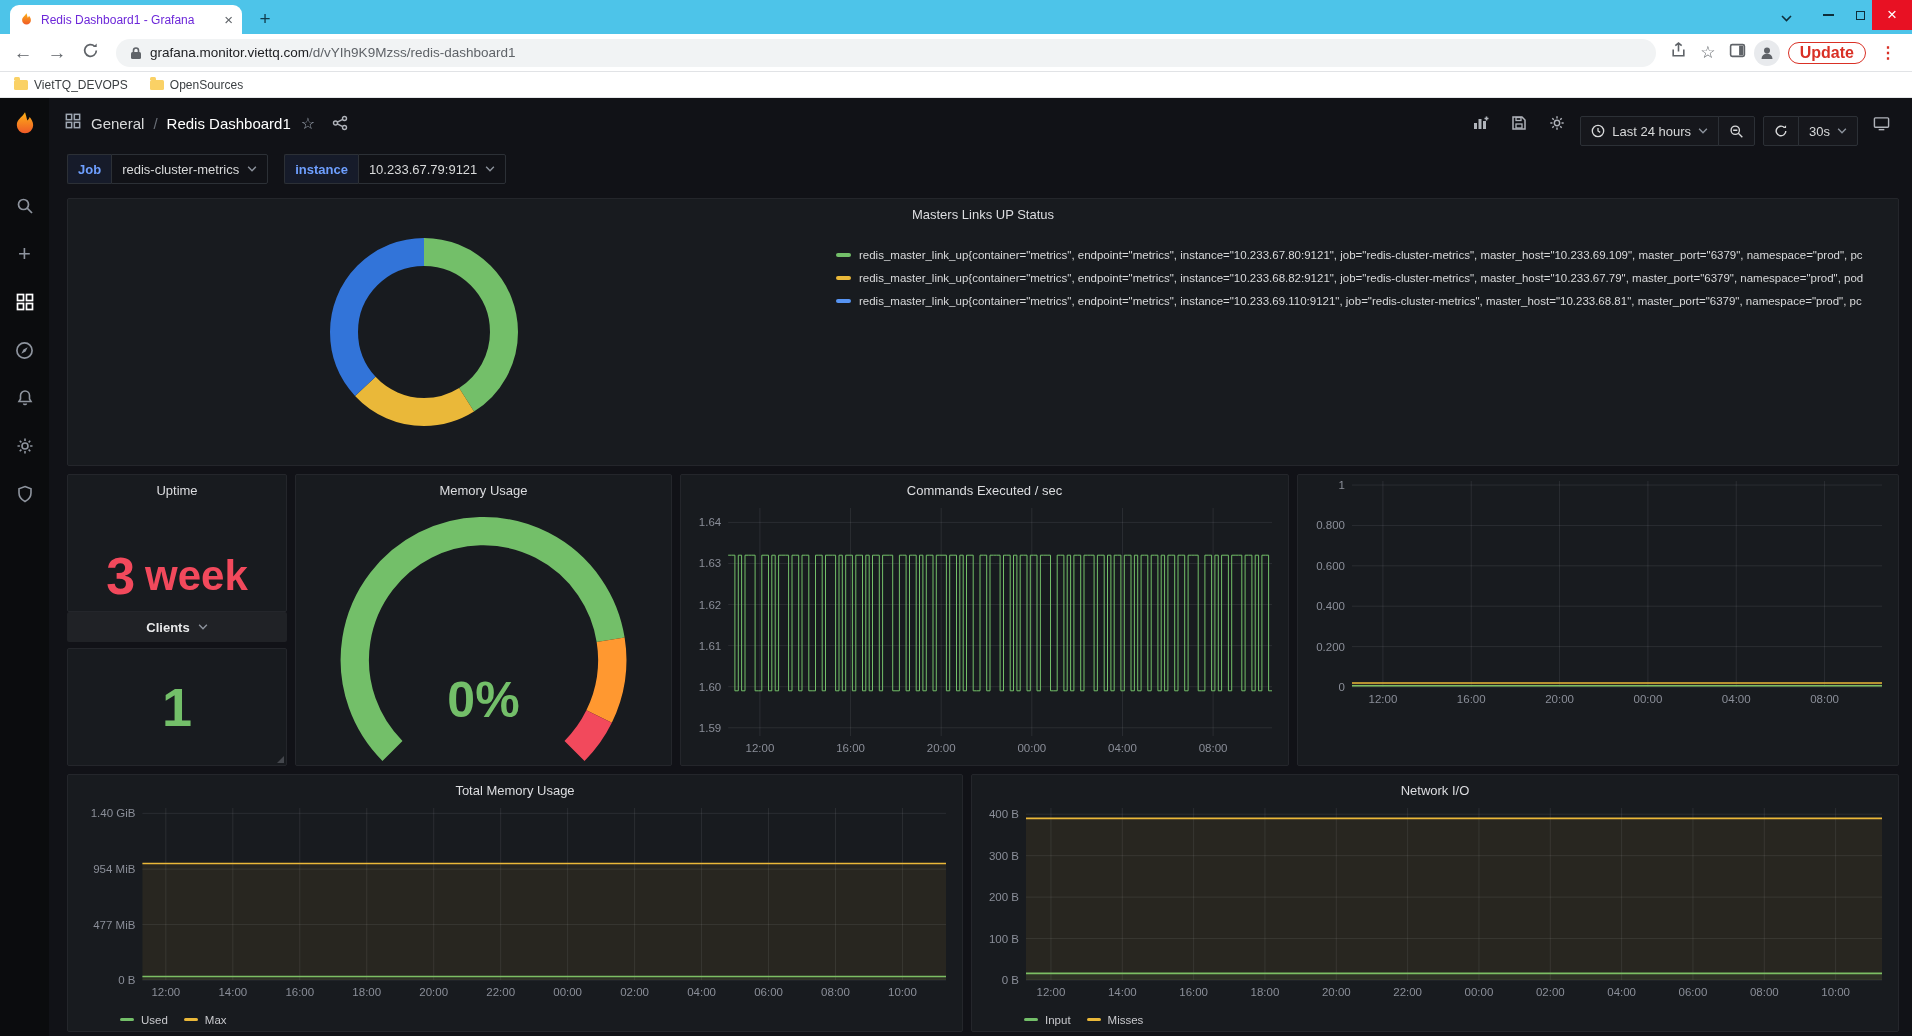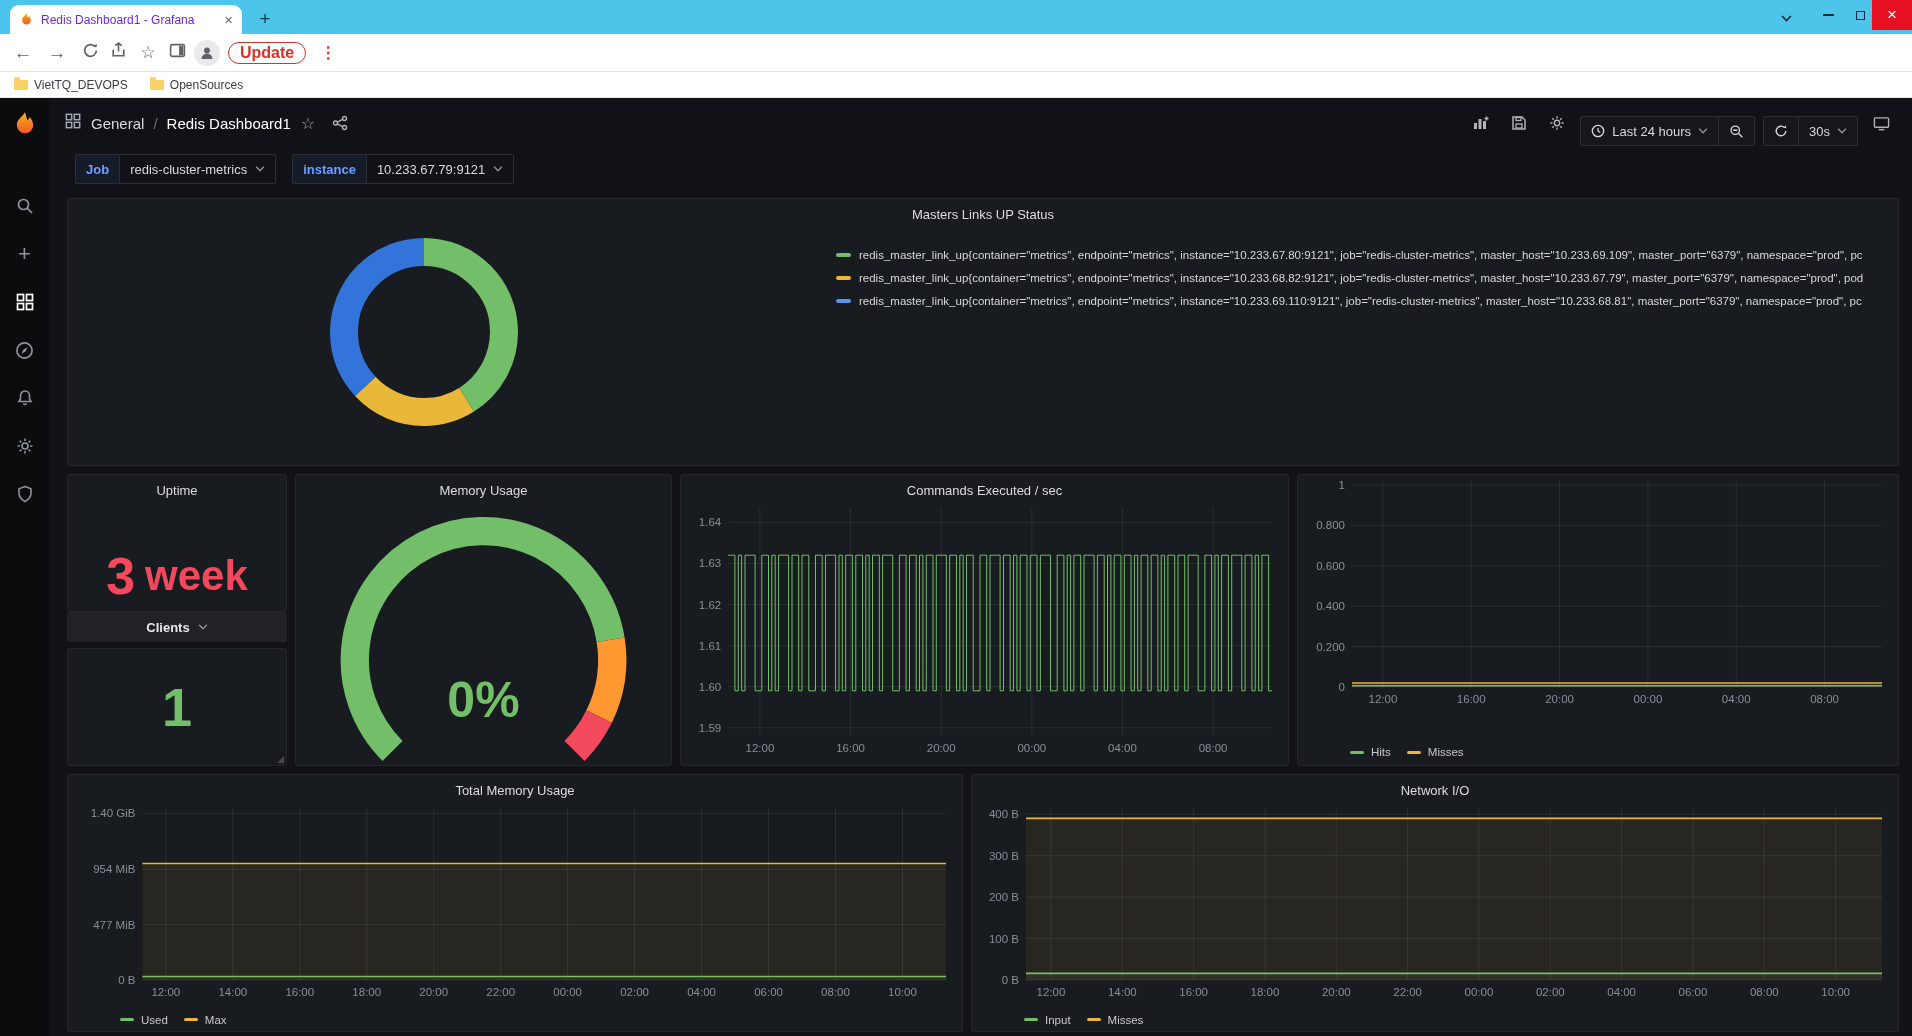--- a/index.html
+++ b/index.html
@@ -57,21 +57,21 @@
   .gstar { color:#9fa7b3; font-size:16px; }
   .nav-right { margin-left:auto; display:flex; align-items:center; gap:8px; }
   .gbtn { height:30px; min-width:30px; display:flex; align-items:center; justify-content:center;
     color:#b0b3ba; gap:7px; font-size:13px; padding:0 4px; }
   .gbtn.bordered { border:1px solid #2c3036; border-radius:2px; padding:0 10px; background:#16171c; color:#d8d9da; }
   .btn-group { display:flex;margin-top:16px; }
   .btn-group .gbtn.bordered { border-radius:0; margin-left:-1px; }
   .btn-group .gbtn.bordered:first-child { border-radius:2px 0 0 2px; margin-left:0; }
   .btn-group .gbtn.bordered:last-child { border-radius:0 2px 2px 0; }
 
-  .gf-vars { position:absolute; left:8px; right:0; top:50px; height:42px; display:flex; align-items:center; padding:0 18px; gap:16px; }
+  .gf-vars { position:absolute; left:0; right:0; top:50px; height:42px; display:flex; align-items:center; padding:0 18px; gap:16px; }
   .var { display:flex; height:30px; }
   .var .vlabel { background:#161b2a; border:1px solid #2c3036; border-right:none; border-radius:2px 0 0 2px;
     color:#6e9fff; font-size:13px; display:flex; align-items:center; padding:0 10px; font-weight:600;}
   .var .vvalue { background:#111217; border:1px solid #2c3036; border-radius:0 2px 2px 0;
     color:#d8d9da; font-size:13px; display:flex; align-items:center; padding:0 10px; gap:8px; }
   .chev { color:#8e949e; }
 
   .gf-dash { position:absolute; left:18px; right:13px; top:100px; }
   .panel { background:#181b1f; border:1px solid #24262b; border-radius:2px; display:flex; flex-direction:column; position:relative; }
   .ptitle { font-size:13px; font-weight:500; color:#dcdde0; text-align:center; padding:8px 0 4px 0; height:28px; }
@@ -146,20 +146,27 @@
 
 <div class="toolbar">
   <span class="nav-glyph">←</span>
   <span class="nav-glyph">→</span>
   <span style="width:24px;text-align:center;">
     <svg width="17" height="17" viewBox="0 0 16 16">
         <path d="M13.5 8a5.5 5.5 0 1 1-1.6-3.9" fill="none" stroke="#5f6368" stroke-width="1.6"></path>
         <path d="M13.8 1.5v3.2h-3.2z" fill="#5f6368"></path>
       </svg>
   </span>
+  <div class="omnibox">
+    <svg width="12" height="14" viewBox="0 0 12 14">
+      <rect x="1" y="6" width="10" height="7" rx="1.5" fill="#5f6368"></rect>
+      <path d="M3.5 6V4.5a2.5 2.5 0 0 1 5 0V6" fill="none" stroke="#5f6368" stroke-width="1.6"></path>
+    </svg>
+    <span class="url"><span>grafana.monitor.viettq.com</span><span class="path">/d/vYIh9K9Mzss/redis-dashboard1</span></span>
+  </div>
   <span>
     <svg width="17" height="17" viewBox="0 0 16 16">
         <path d="M8 1v8M5 3.5L8 1l3 2.5" fill="none" stroke="#5f6368" stroke-width="1.5"></path>
         <path d="M3 7v6h10V7" fill="none" stroke="#5f6368" stroke-width="1.5"></path>
       </svg>
   </span>
   <span class="nav-glyph" style="font-size:17px">☆</span>
   <span>
     <svg width="17" height="17" viewBox="0 0 16 16">
         <rect x="1.5" y="2.5" width="13" height="11" rx="1.5" fill="none" stroke="#5f6368" stroke-width="1.5"></rect>
@@ -476,30 +483,20 @@
                 <text x="343.9166666666667" y="228" text-anchor="middle" class="tick">00:00</text>
                 <line x1="432.25" y1="6" x2="432.25" y2="212" stroke="rgba(204,204,220,0.10)"></line>
                 <text x="432.25" y="228" text-anchor="middle" class="tick">04:00</text>
                 <line x1="520.5833333333333" y1="6" x2="520.5833333333333" y2="212" stroke="rgba(204,204,220,0.10)"></line>
                 <text x="520.5833333333333" y="228" text-anchor="middle" class="tick">08:00</text>
                 <rect x="48" y="210.78823529411764" width="530" height="1.2117647058823593" fill="#73BF69" fill-opacity="0.08"></rect>
                 <line x1="48" y1="210.78823529411764" x2="578" y2="210.78823529411764" stroke="#73BF69" stroke-width="1.6"></line>
                 <rect x="48" y="207.96078431372547" width="530" height="4.039215686274531" fill="#EAB839" fill-opacity="0.08"></rect>
                 <line x1="48" y1="207.96078431372547" x2="578" y2="207.96078431372547" stroke="#EAB839" stroke-width="1.6"></line>
               </svg></div>
-          <div class="legend">
-            <span class="lg-item">
-                <span class="lg-mark" style="background: rgb(115, 191, 105);"></span>
-                <span>Hits</span>
-              </span>
-            <span class="lg-item">
-                <span class="lg-mark" style="background: rgb(234, 184, 57);"></span>
-                <span>Misses</span>
-              </span>
-          </div>
         </section>
       </div>
 
       <div class="row row3">
         <section class="panel p-totalmem">
           <h2 class="ptitle">Total Memory Usage</h2>
           <div class="chart"><svg width="882" height="200">
                 <line x1="68.4" y1="178" x2="872" y2="178" stroke="rgba(204,204,220,0.10)"></line>
                 <text x="61.400000000000006" y="182" text-anchor="end" class="tick">0 B</text>
                 <line x1="68.4" y1="122.56486486486487" x2="872" y2="122.56486486486487" stroke="rgba(204,204,220,0.10)"></line>

